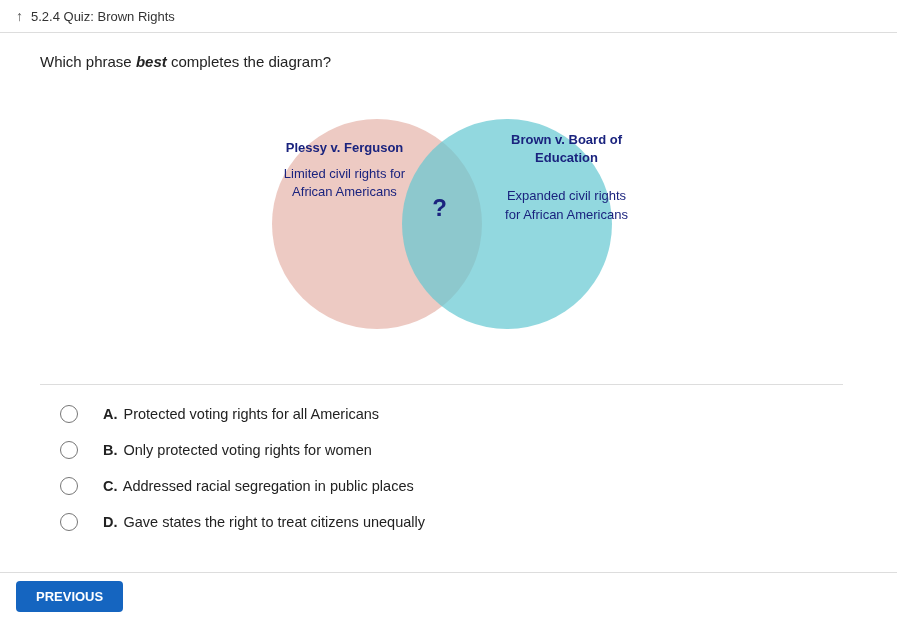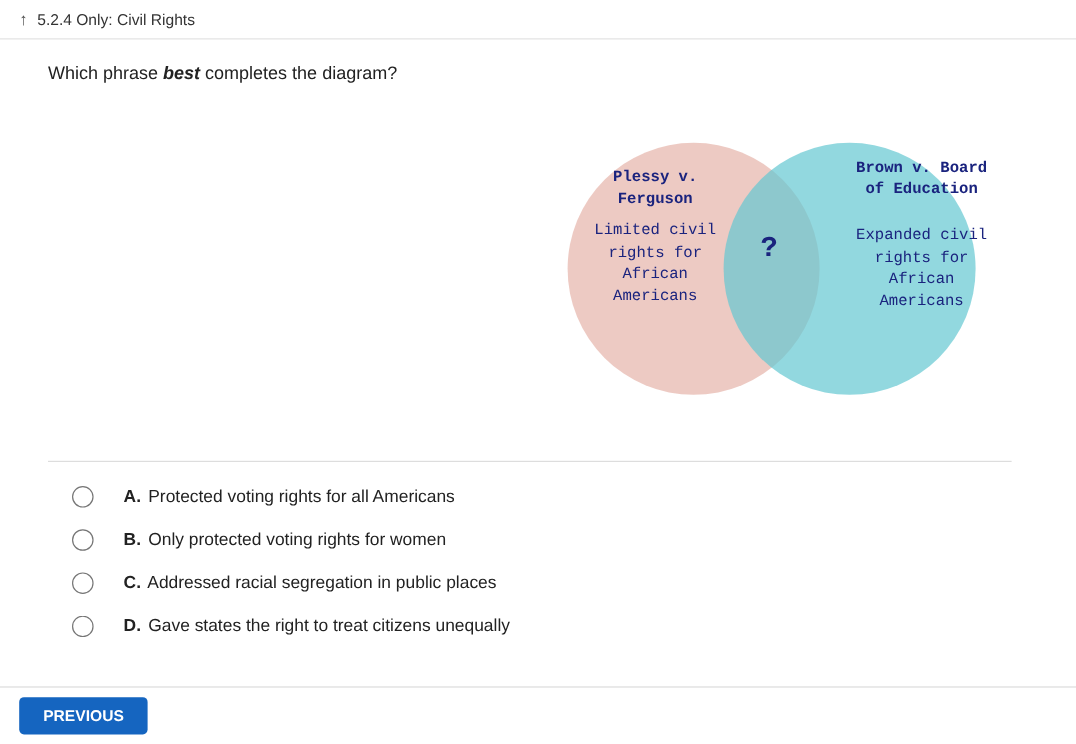--- a/index.html
+++ b/index.html
@@ -37,26 +37,25 @@
       font-size: 15px;
       color: #222;
       margin-bottom: 24px;
     }
     .question-text em {
       font-style: italic;
       font-weight: bold;
     }
     .diagram-container {
       display: flex;
-      justify-content: flex-end;
+      justify-content: center;
       align-items: center;
       margin-bottom: 30px;
       position: relative;
       height: 260px;
-      font-family: Liberation Mono, monospace;
     }
     .venn-wrapper {
       position: relative;
       width: 400px;
       height: 230px;
       display: flex;
       align-items: center;
       justify-content: center;
     }
     .circle-left {
@@ -155,21 +154,21 @@
       border-radius: 4px;
       cursor: pointer;
       text-transform: uppercase;
     }
   </style>
 </head>
 <body>
 
 <div class="top-bar">
   <span class="breadcrumb-icon">↑</span>
-  <span class="breadcrumb-text">5.2.4  Only:  Civil Rights</span>
+  <span class="breadcrumb-text">5.2.4  Quiz:  Brown Rights</span>
 </div>
 
 <div class="main-content">
 
   <div class="question-text">
     <span>Which phrase </span><em>best</em><span> completes the diagram?</span>
   </div>
 
   <div class="diagram-container">
     <div class="venn-wrapper">

